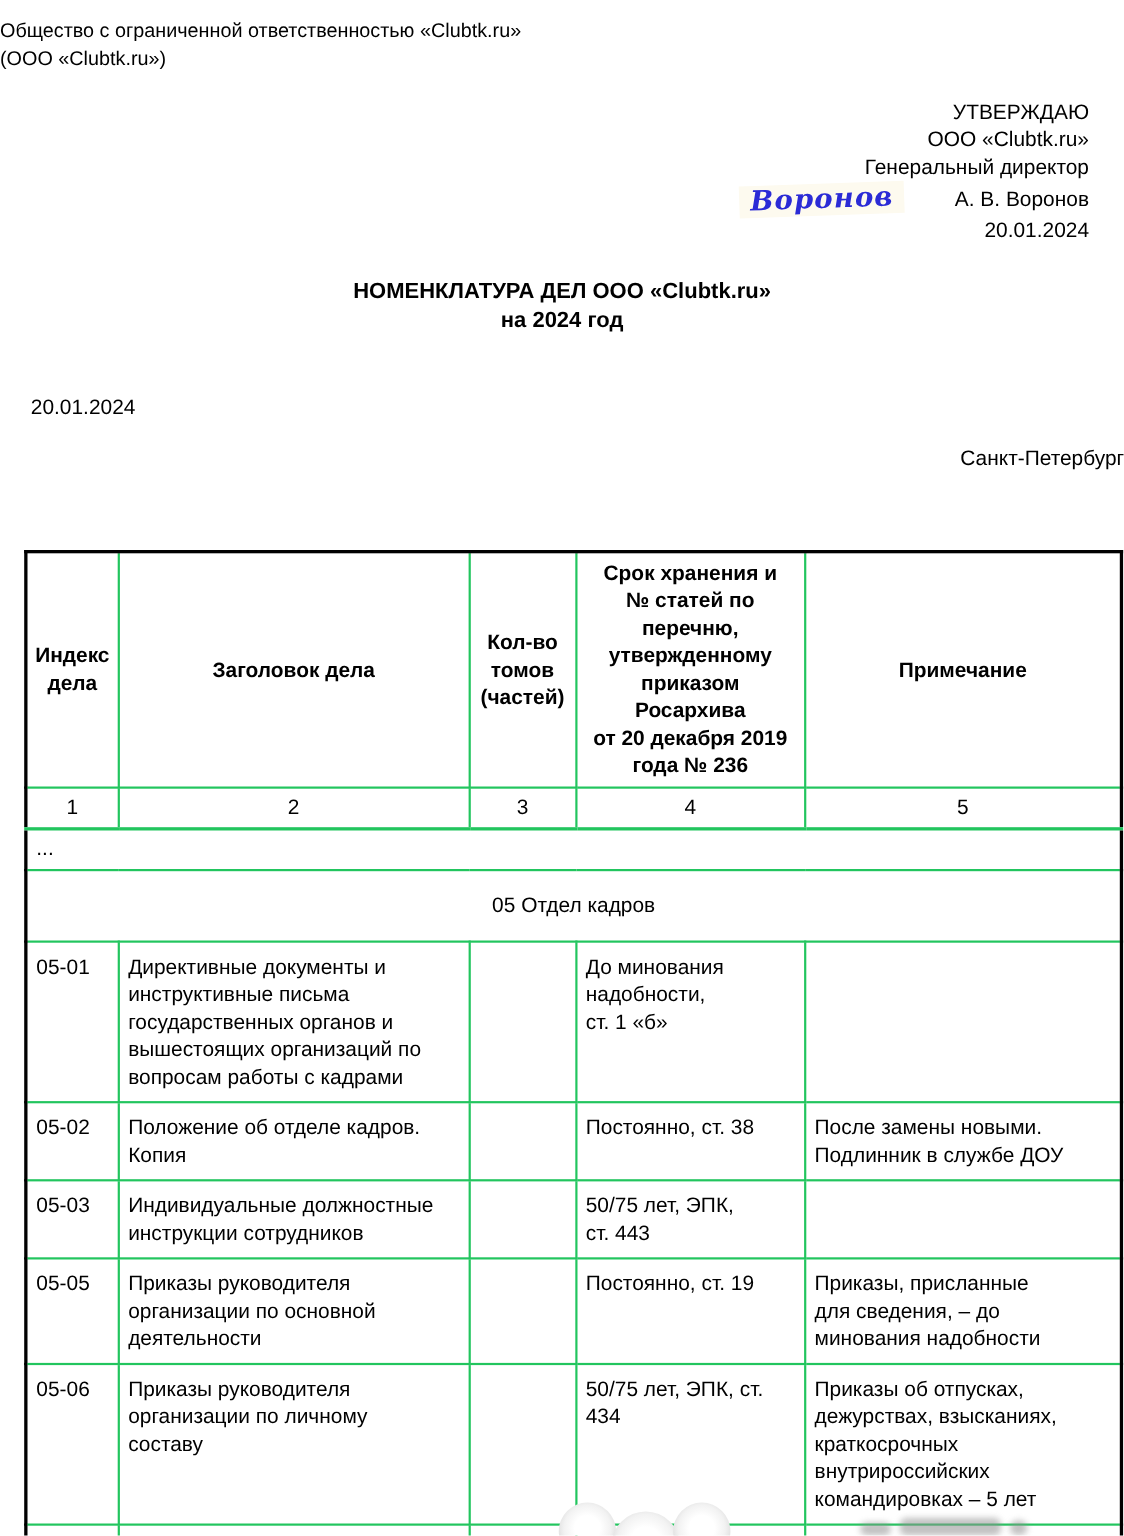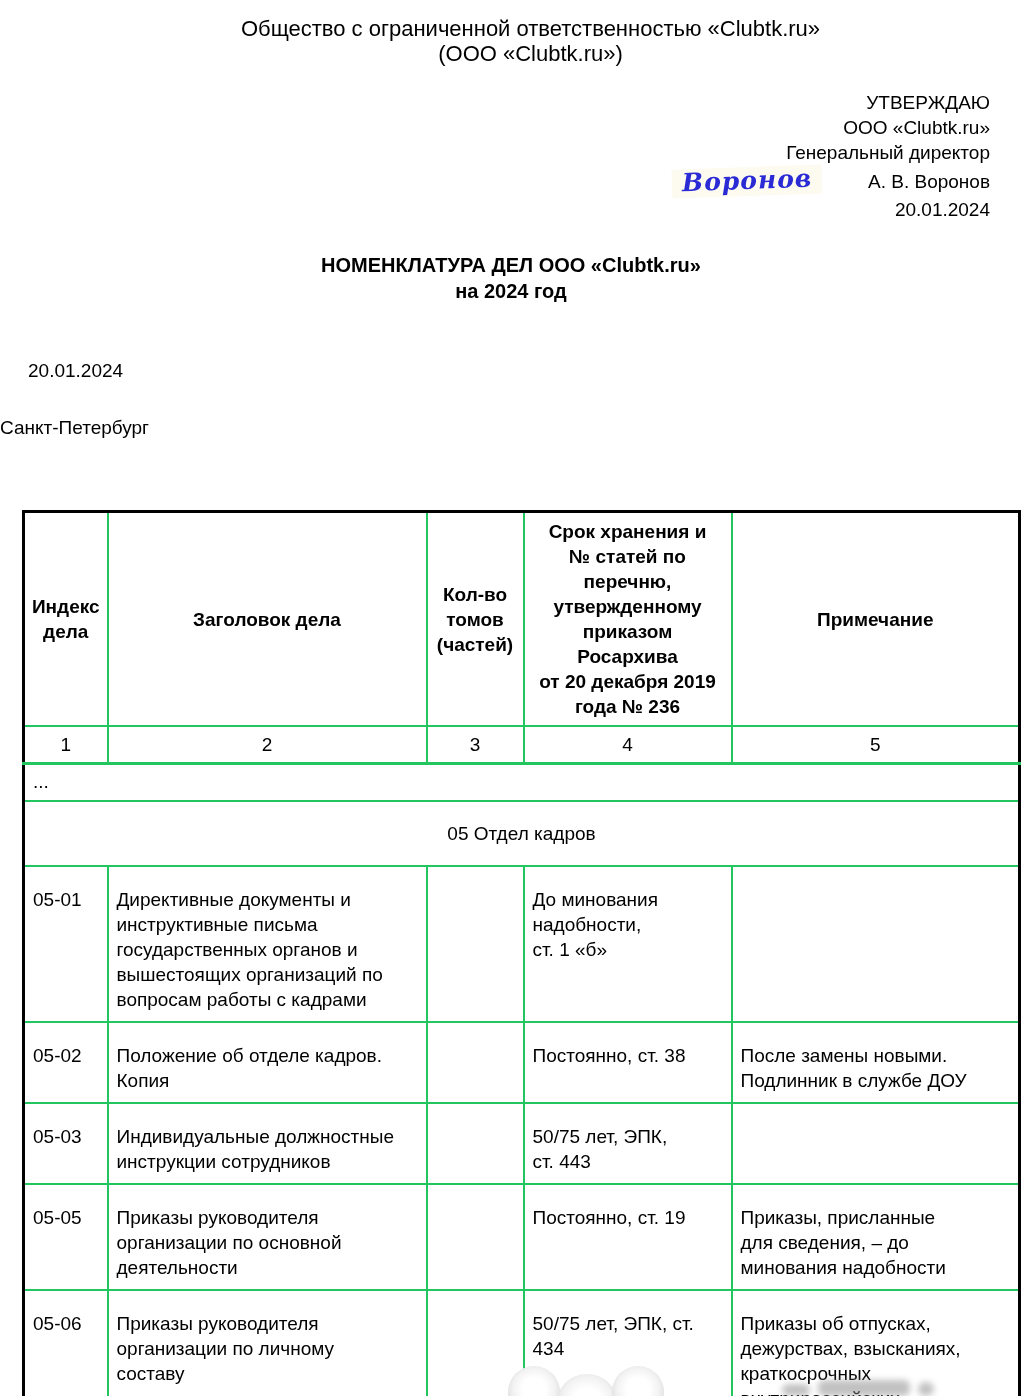--- a/index.html
+++ b/index.html
@@ -13,24 +13,23 @@
     color: #000;
   }
   .page {
     position: relative;
     width: 1022px;
     height: 1396px;
     background: #fff;
   }
   .org-block {
     padding-top: 16px;
-    text-align: center;
-    font-size: 22px;
-    line-height: 25px;
-    padding-left: 39px;
+    text-align: left;
+    font-size: 18px;
+    line-height: 25px;
   }
   .approve-block {
     margin-top: 24px;
     padding-right: 32px;
     text-align: right;
     font-size: 19px;
     line-height: 25px;
   }
   .sig-row {
     display: flex;
@@ -58,22 +57,22 @@
     font-weight: bold;
     line-height: 26px;
   }
   .doc-date {
     margin-top: 54px;
     padding-left: 28px;
     font-size: 19px;
     line-height: 25px;
   }
   .city {
-    margin-top: 32px;
-    text-align: left;
+    margin-top: 22px;
+    text-align: right;
     font-size: 19px;
     line-height: 25px;
   }
   table.nomenclature {
     margin-top: 70px;
     margin-left: 22px;
     border-collapse: collapse;
     table-layout: fixed;
     width: 996px;
     border: 3px solid #000;
@@ -103,21 +102,21 @@
     text-align: left;
     padding: 4px 8px 6px 8px;
   }
   tr.section td {
     text-align: center;
     font-size: 19px;
     padding: 19px 4px;
   }
   tbody.data td {
     vertical-align: top;
-    padding: 20px 8px 9px 8px;
+    padding: 10px 8px 9px 8px;
     white-space: pre-line;
   }
   tbody.data td.c-index { padding-left: 8px; }
   .watermark { position: absolute; pointer-events: none; }
   .wm-circle {
     position: absolute;
     border-radius: 50%;
     background: radial-gradient(circle at 50% 45%, #ffffff 30%, #f2f2f2 55%, #d8d8d8 78%, #e9e9e9 100%);
   }
   .wm-smudge {

